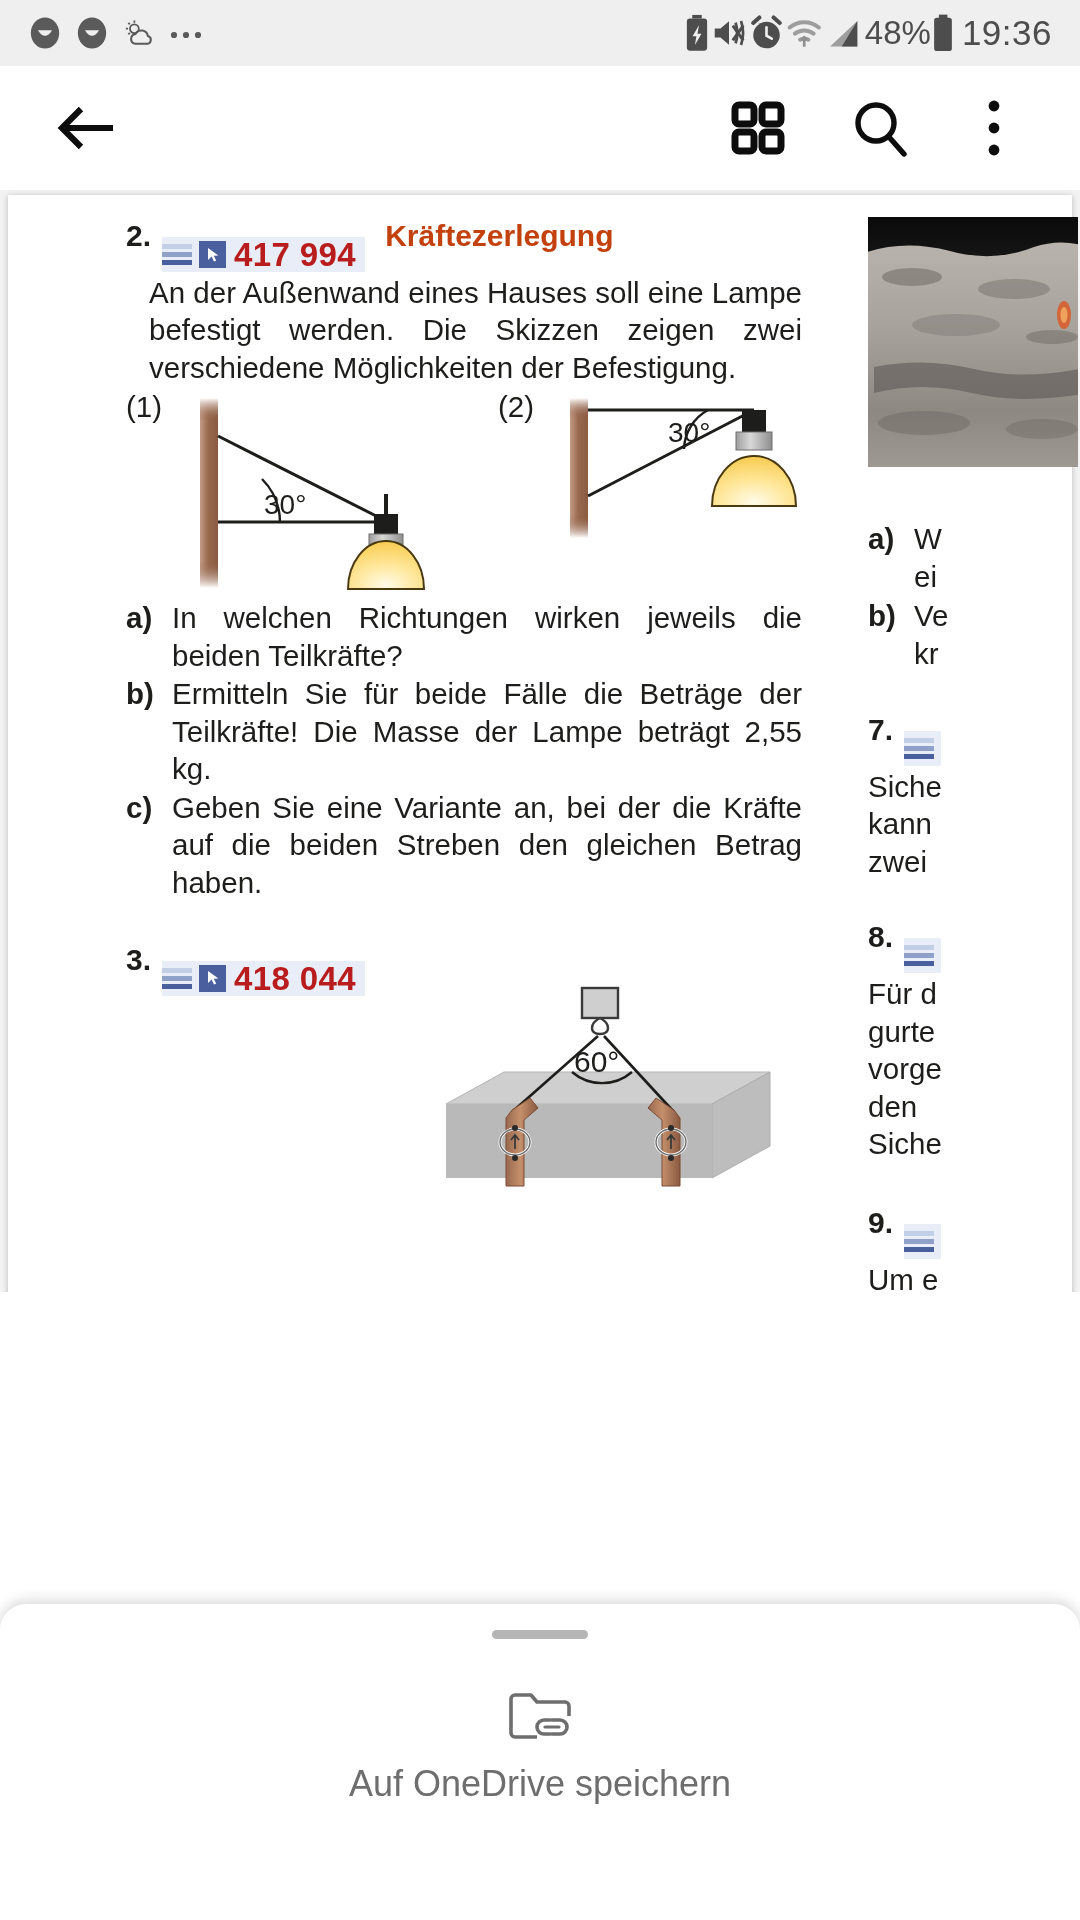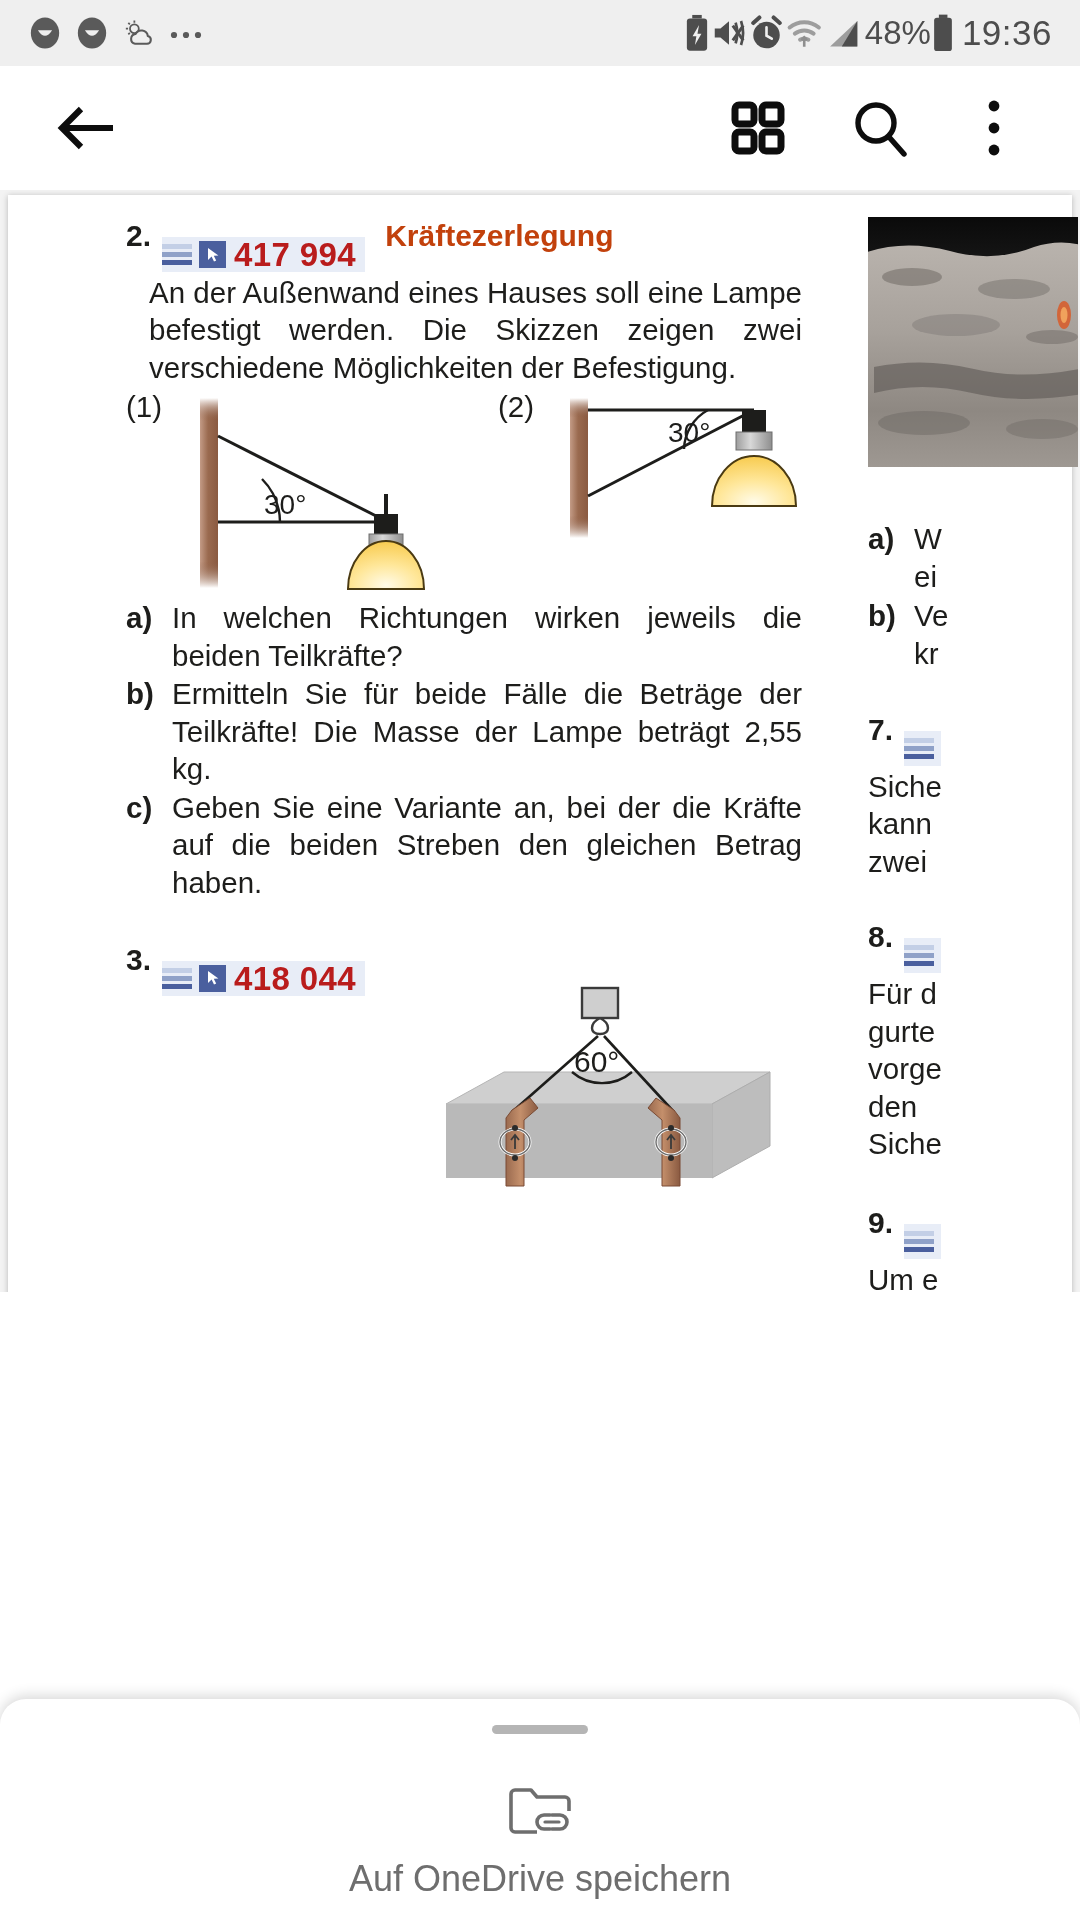--- a/index.html
+++ b/index.html
@@ -99,21 +99,21 @@
   .abc { display: flex; margin-top: 1px; }
   .abc-k { font-weight: bold; min-width: 46px; flex: 0 0 46px; }
   .abc-t { flex: 1; text-align: justify; }
   .abc-t.nj { text-align: left; }
 
   
   .figlabel { font-size: 29.5px; }
 
   
   .sheet {
-    position: absolute; left: 0; bottom: 0; width: 1080px; height: 221px;
+    position: absolute; left: 0; bottom: 0; width: 1080px; height: 316px;
     background: #ffffff; border-radius: 26px 26px 0 0;
     box-shadow: 0 -3px 14px rgba(0,0,0,0.16);
     display: flex; flex-direction: column; align-items: center;
   }
   .sheet-grab {
     width: 96px; height: 9px; border-radius: 5px;
     background: #b5b5b5; margin-top: 26px;
   }
   .sheet-icon { margin-top: 48px; }
   .sheet-label {

